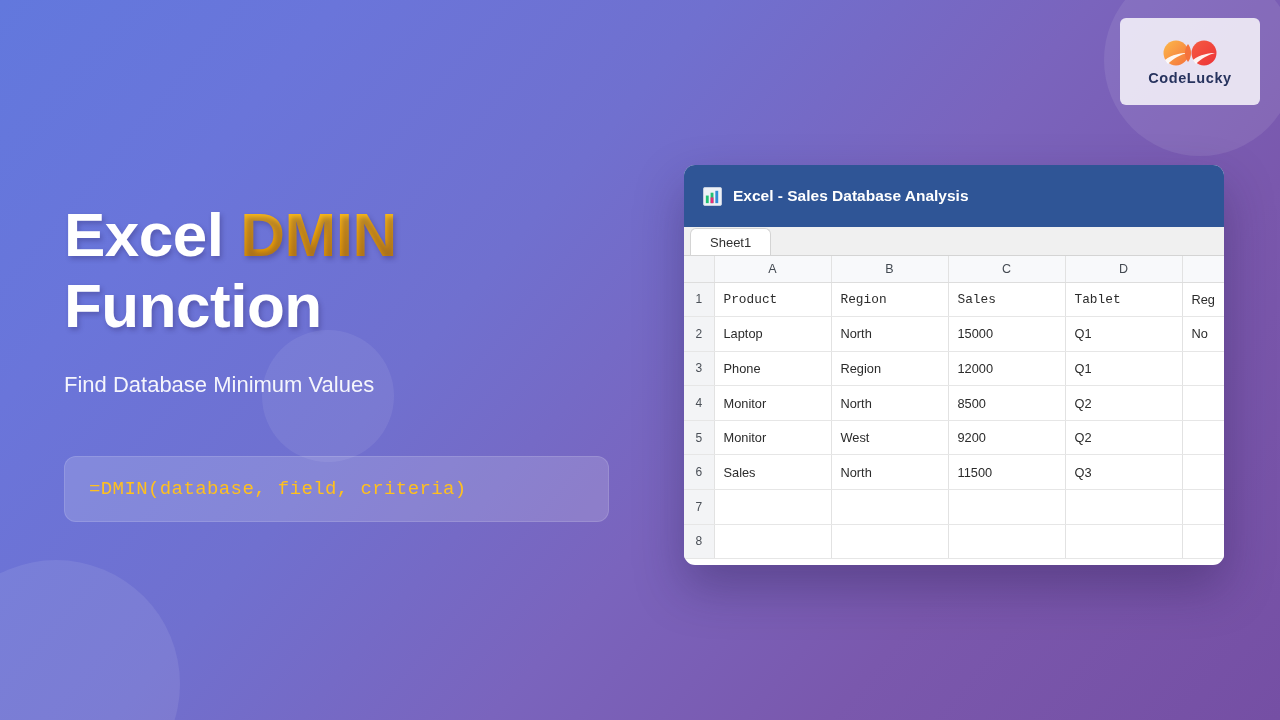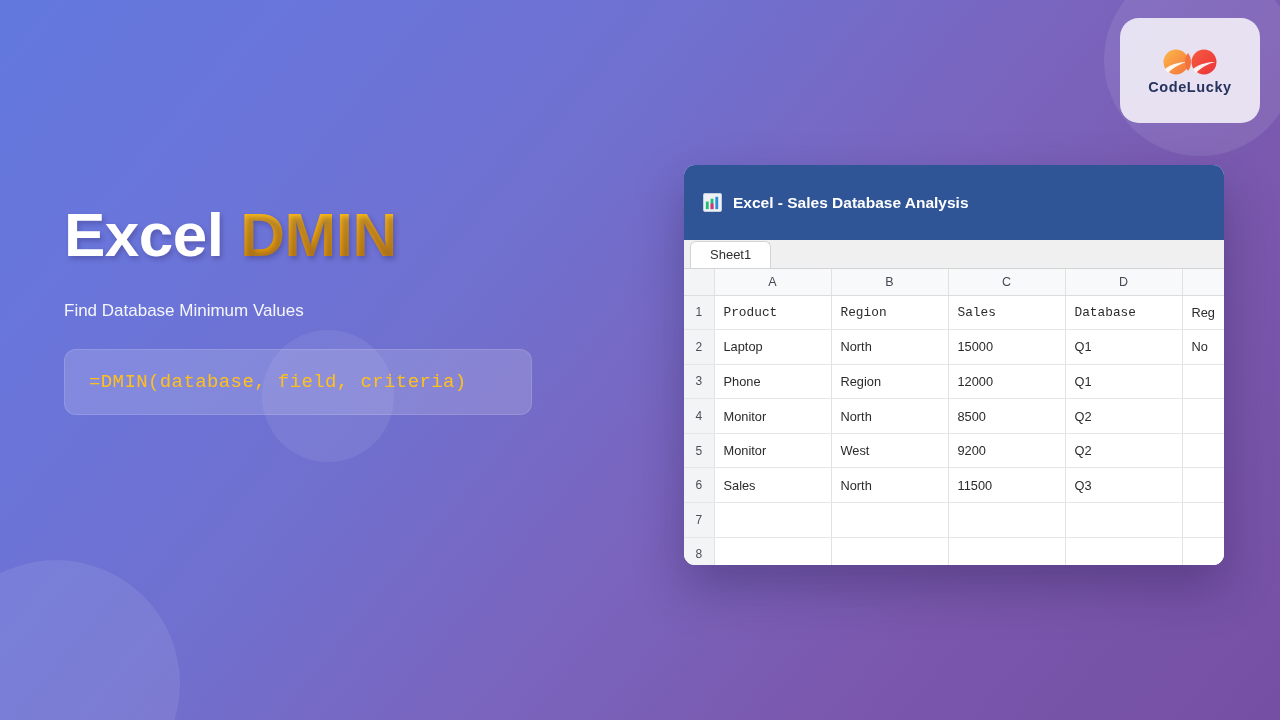--- a/index.html
+++ b/index.html
@@ -56,50 +56,50 @@
     background: linear-gradient(180deg, #ffc828 0%, #f3a706 45%, #d98b00 100%);
     -webkit-background-clip: text;
     background-clip: text;
     -webkit-text-fill-color: transparent;
     color: #e8a300;
     margin-top: 15px;
   }
 
   #hero-subtitle {
     margin-top: 26px;
-    font-size: 17px;
+    font-size: 22px;
     line-height: 1.68;
     color: rgba(255,255,255,0.93);
     font-weight: 300;
   }
 
   #formula-box {
-    margin-top: 24px;
-    width: 468px;
+    margin-top: 52px;
+    width: 545px;
     padding: 21px 24px;
     border-radius: 12px;
     background: rgba(255,255,255,0.155);
     border: 1px solid rgba(255,255,255,0.13);
   }
   #formula-text {
     font-family: "Liberation Mono", monospace;
     font-size: 19px;
     color: #ffc01e;
     letter-spacing: 0.4px;
     white-space: pre;
   }
 
   
   #logo-card {
     position: absolute;
     left: 1120px;
     top: 18px;
     width: 140px;
-    height: 105px;
-    border-radius: 19px;
+    height: 87px;
+    border-radius: 6px;
     background: rgba(255,255,255,0.80);
     display: flex;
     flex-direction: column;
     align-items: center;
     justify-content: center;
     gap: 2px;
   }
   #logo-mark { width: 62px; height: 30px; display: block; }
   #logo-text {
     font-size: 14.5px;
@@ -115,40 +115,40 @@
     top: 165px;
     width: 540px;
     height: 400px;
     border-radius: 11px;
     overflow: hidden;
     background: #ffffff;
     box-shadow: 0 22px 48px rgba(35,22,70,0.34);
   }
 
   #excel-titlebar {
-    height: 75px;
+    height: 62px;
     background: #2f5596;
     display: flex;
     align-items: center;
     padding-left: 19px;
     gap: 11px;
   }
   #excel-icon { width: 19px; height: 19px; display: block; flex: none; }
   #excel-title {
     font-size: 15.5px;
     font-weight: bold;
     color: #ffffff;
     white-space: nowrap;
   }
 
   #tabstrip {
     height: 29px;
     background: #f0f0f0;
     display: flex;
-    align-items: center;
+    align-items: flex-end;
     padding-left: 6px;
     border-bottom: 1px solid #d4d4d4;
   }
   .sheet-tab {
     height: 27px;
     padding: 0 19px;
     background: #ffffff;
     border: 1px solid #d4d4d4;
     border-bottom: none;
     border-radius: 6px 6px 0 0;
@@ -210,21 +210,21 @@
 </head>
 <body>
 
 <div id="stage">
 
   <div class="blob" id="blob-bottom-left"></div>
   <div class="blob" id="blob-logo"></div>
   <div class="blob" id="blob-subtitle"></div>
 
   <div id="hero">
-    <div id="hero-title"><span>Excel </span><span class="accent">DMIN</span><br></div>
+    <div id="hero-title"><span>Excel </span><span class="accent">DMIN</span><br><span>Function</span></div>
 
     <div id="hero-subtitle"><span>Find Database Minimum Values</span><br></div>
 
     <div id="formula-box">
       <div id="formula-text">=DMIN(database, field, criteria)</div>
     </div>
   </div>
 
   <div id="logo-card">
     <svg id="logo-mark" viewBox="0 0 124 60">
@@ -285,21 +285,21 @@
           <th>D</th>
           <th></th>
         </tr>
       </thead>
       <tbody id="grid-body">
           <tr class="header-row">
             <td class="rowhdr">1</td>
             <td class="hcell">Product</td>
             <td class="hcell">Region</td>
             <td class="hcell">Sales</td>
-            <td class="hcell">Database</td>
+            <td class="hcell">Tablet</td>
             <td class="crit">Reg</td>
           </tr>
           <tr class="data-row">
             <td class="rowhdr">2</td>
             <td>Laptop</td>
             <td>North</td>
             <td>15000</td>
             <td>Q1</td>
             <td class="crit">No</td>
           </tr>

